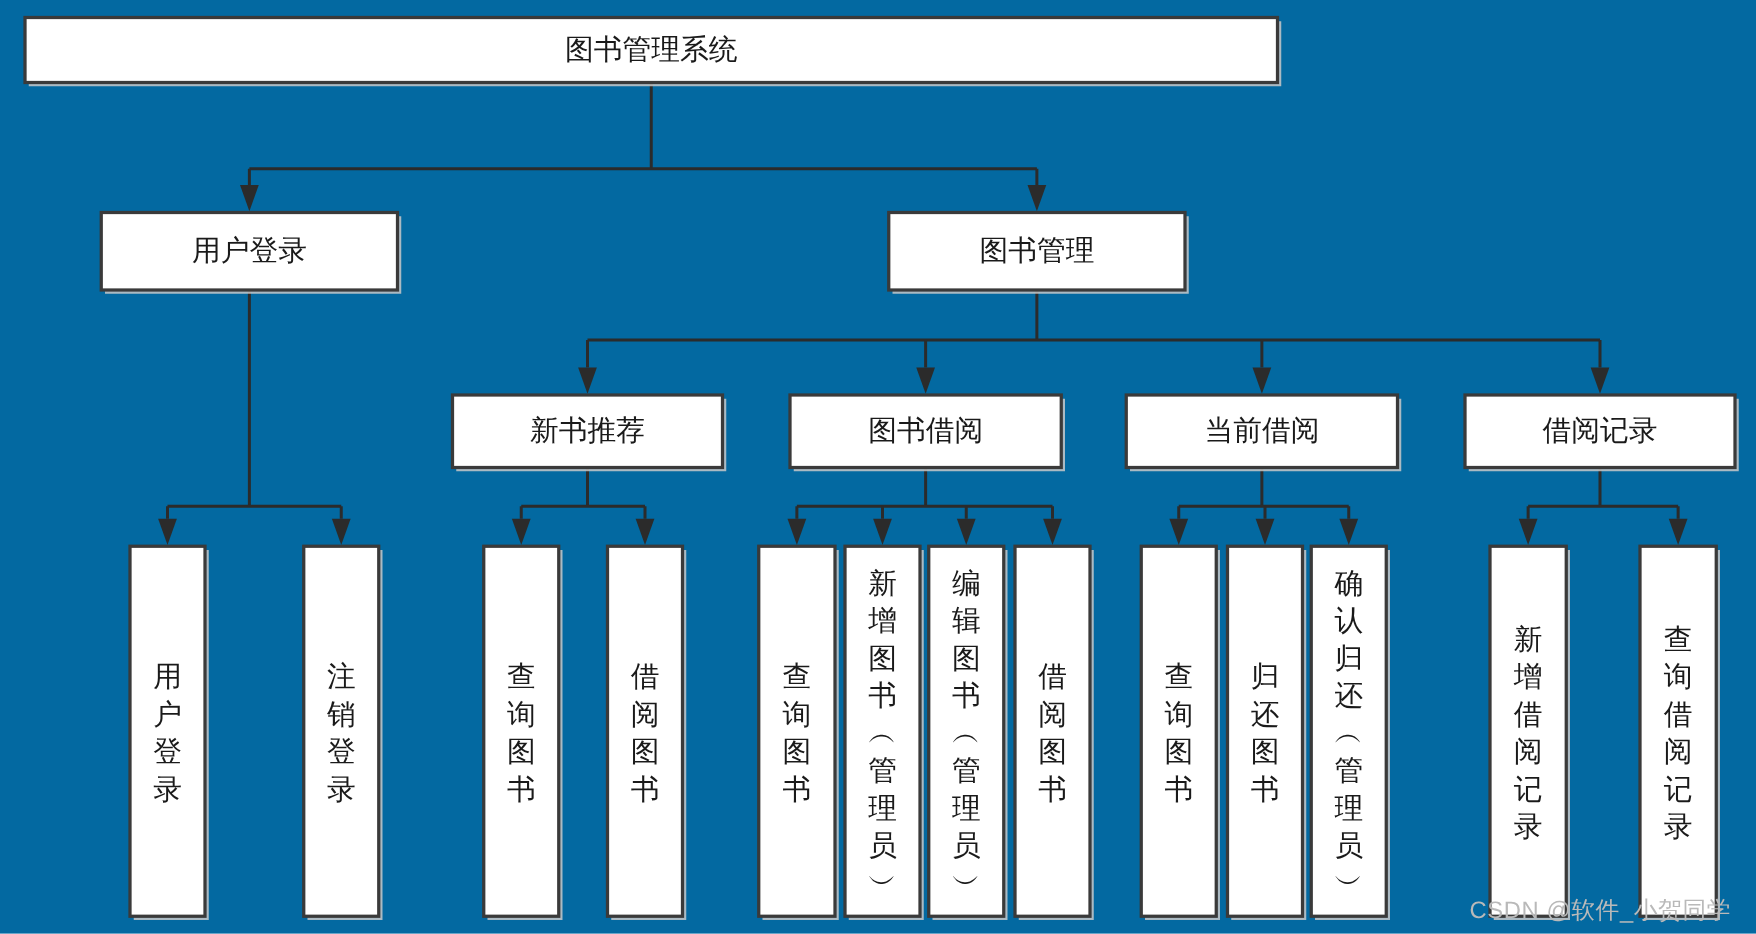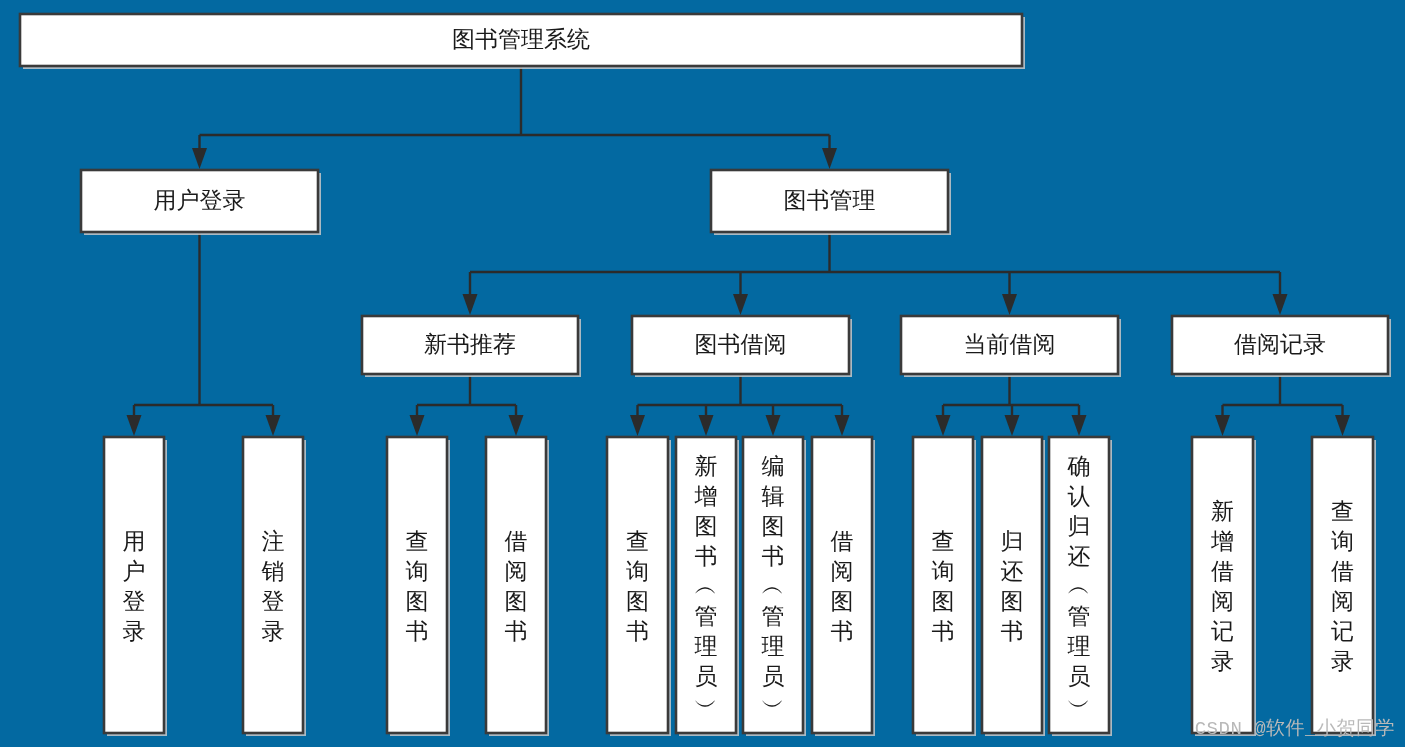--- a/index.html
+++ b/index.html
@@ -51,23 +51,23 @@
     dominant-baseline: middle;
   }
   .node-label-v {
     font-family: "Liberation Sans", "DejaVu Sans", sans-serif;
     font-size: 23px;
     fill: #1a1a1a;
     text-anchor: middle;
   }
   .watermark {
     position: absolute;
-    right: 10px;
+    right: 20px;
     bottom: 6px;
-    font-family: Liberation Mono, monospace;
+    font-family: Liberation Sans, sans-serif;
     font-size: 19px;
     color: #b9b9b9;
     letter-spacing: 0.5px;
     white-space: nowrap;
     pointer-events: none;
   }
 </style>
 </head>
 <body>
 

